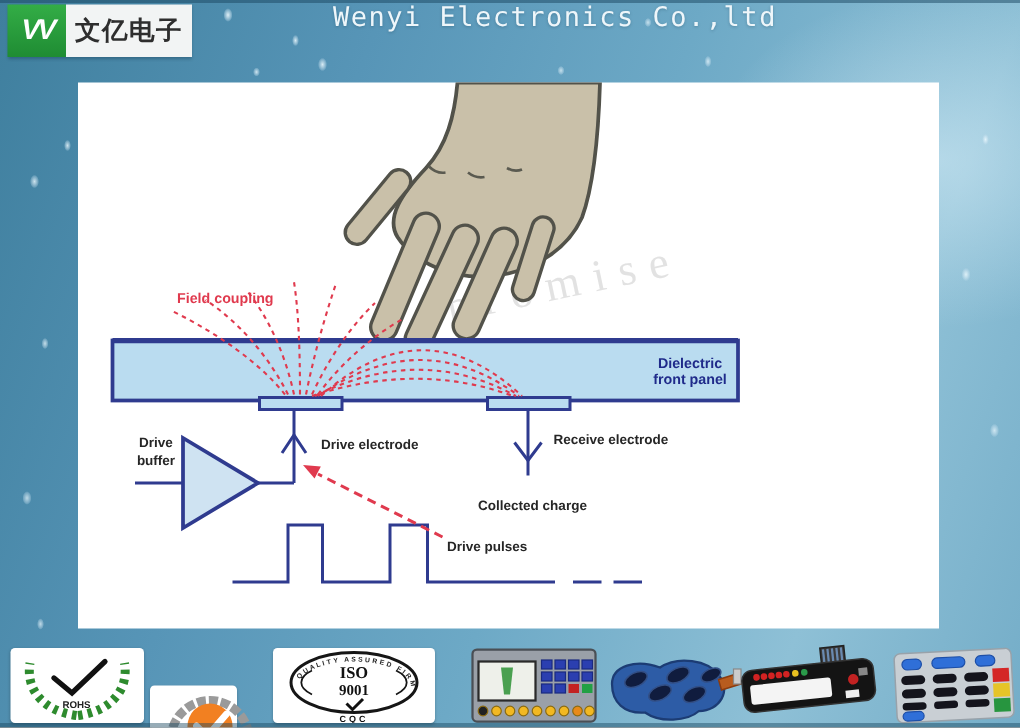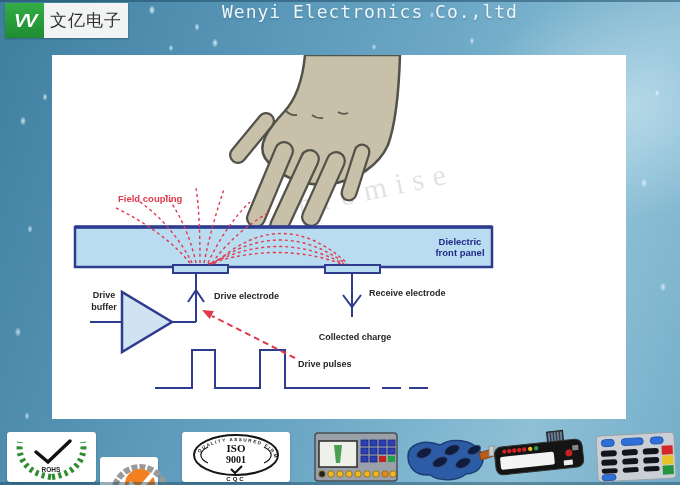--- a/index.html
+++ b/index.html
@@ -29,21 +29,21 @@
       radial-gradient(3px 4px at 432px 15px,  rgba(238,250,255,.7),  rgba(200,225,240,.3) 60%, transparent 75%),
       radial-gradient(220px 160px at 92% 22%, rgba(215,238,248,.55), transparent 70%),
       linear-gradient(110deg,#3f7f9e 0%,#5795b7 30%,#6da9c6 55%,#8ec0d6 80%,#74adc8 100%);
   }
   .stage::before{content:""; position:absolute; top:0; left:0; right:0; height:2px; background:rgba(25,70,95,.5);}
   .stage::after{content:""; position:absolute; bottom:0; left:0; right:0; height:3px; background:rgba(25,70,95,.45);}
 
   .logo{position:absolute; left:5px; top:3px; display:flex; height:35px; box-shadow:0 1px 2px rgba(0,30,50,.3);}
   .logo-green{width:39px; background:linear-gradient(180deg,#33ad46,#1f8c33); color:#fff; display:flex; align-items:center; justify-content:center; font-weight:bold; font-size:19px;}
   .logo-green span{display:inline-block; transform:skewX(-12deg); letter-spacing:-2px;}
-  .logo-cn{background:#f2f4f4; color:#2e2e2e; display:flex; align-items:center; justify-content:flex-start; font-weight:normal; font-size:17px; padding:2px 6px; letter-spacing:1px;}
+  .logo-cn{background:#f2f4f4; color:#2e2e2e; display:flex; align-items:center; justify-content:flex-start; font-weight:bold; font-size:17px; padding:2px 6px; letter-spacing:1px;}
 
   .title{position:absolute; left:222px; top:1px; font-family:"DejaVu Sans Mono", monospace; font-size:18px; letter-spacing:1px; color:#eef6fa; text-shadow:0 1px 2px rgba(0,40,60,.25); white-space:nowrap;}
 
   .diagram{position:absolute; left:52px; top:55px; width:574px; height:364px; background:#ffffff;}
   .diagram svg{display:block;}
 
   .card{position:absolute; background:#fff; border-radius:3px; box-shadow:0 1px 2px rgba(0,0,0,.25);}
   .card-rohs{left:7px;   top:432px; width:89px;  height:50px;}
   .card-sgs{ left:100px; top:457px; width:58px;  height:50px;}
   .card-iso{ left:182px; top:432px; width:108px; height:50px;}

